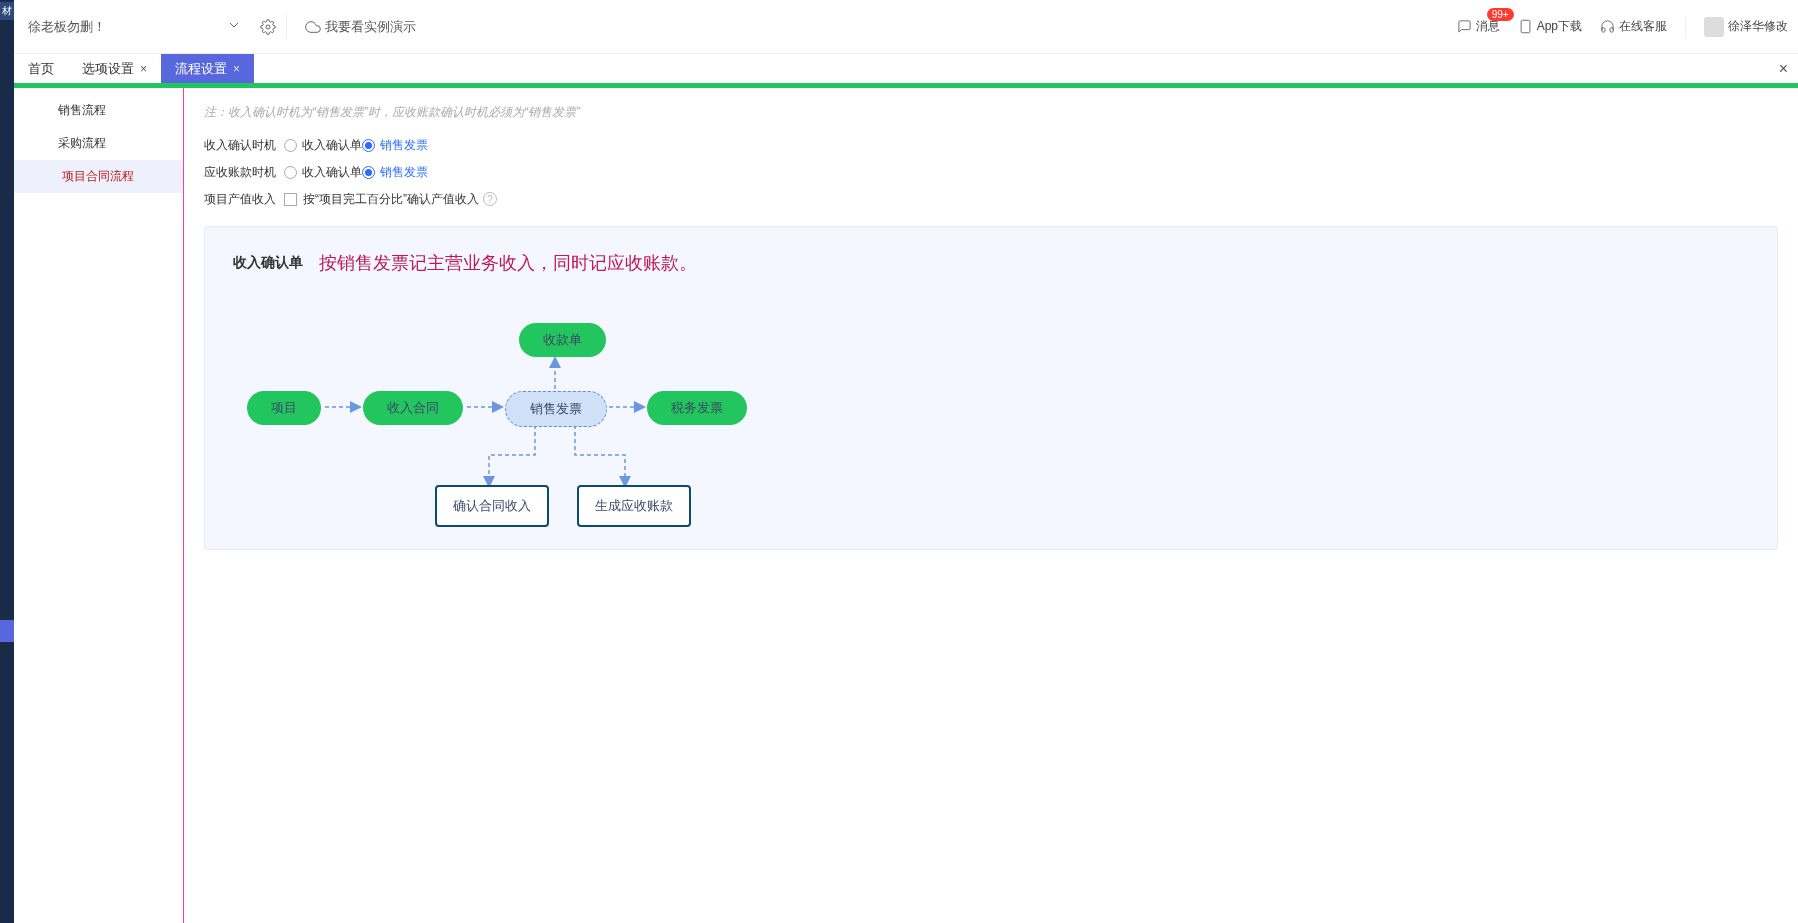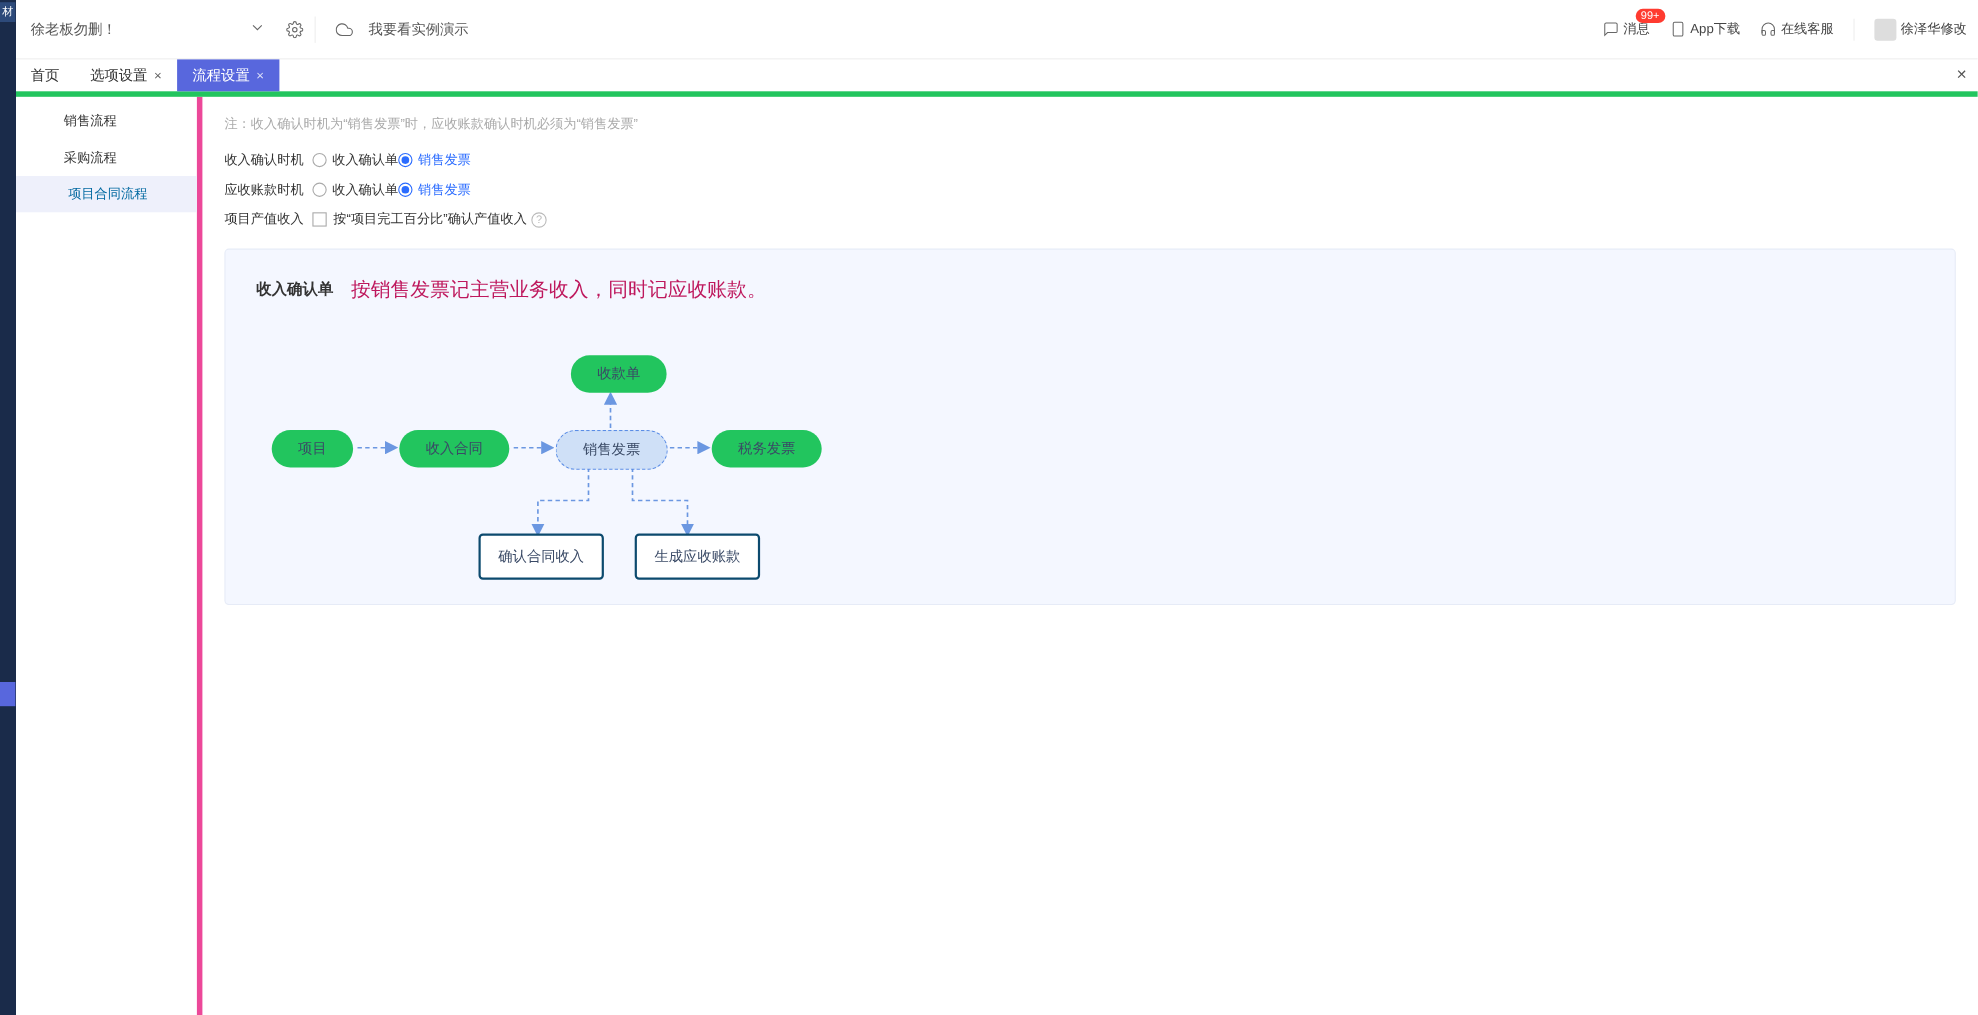--- a/index.html
+++ b/index.html
@@ -41,21 +41,21 @@
     }
     .selector {
       display: flex; align-items: center;
       gap: 6px;
       width: 230px;
       padding: 0 8px;
       color: #555;
     }
     .selector .caret { color: #5867dd; margin-left: auto; }
     .gear { color: #888; padding: 0 10px; border-right: 1px solid #eee; height: 24px; display:flex;align-items:center;}
-    .demo-link { display:flex; align-items:center; gap:14px; margin-left:18px; color:#555;}
+    .demo-link { display:flex; align-items:center; gap:4px; margin-left:18px; color:#555;}
     .top-right { margin-left:auto; display:flex; align-items:center; gap:18px; color:#444; font-size:12px;}
     .top-item { display:flex; align-items:center; gap:4px; position:relative;}
     .badge { position:absolute; top:-10px; right:-14px; background:#ff3b30; color:#fff; font-size:10px; border-radius:10px; padding:1px 5px;}
     .avatar { width:20px; height:20px; background:#ddd; border-radius:3px;}
     .tabsbar {
       margin-left: 14px;
       height: 34px;
       display:flex; align-items:stretch;
       border-bottom: 5px solid #22c55e;
       position: relative;
@@ -65,36 +65,36 @@
     .tab .close { font-size:12px; opacity:0.8;}
     .tabsbar .right-close { position:absolute; right:10px; top:50%; transform:translateY(-50%); color:#555; font-size:16px;}
 
     .body {
       margin-left:14px;
       display:flex;
       height: calc(100vh - 88px);
     }
     .sidebar {
       width: 170px;
-      border-right: 5px solid #ec4899;
+      border-right: 1px solid #ec4899;
       padding-top: 6px;
     }
     .side-item {
       padding: 8px 0 8px 44px;
       font-size: 12px;
       color:#333;
     }
-    .side-item.active { background:#eef0fb; color:#0369a1;padding-left:48px;}
+    .side-item.active { background:#eef0fb; color:#b91c1c;padding-left:48px;}
     .main {
       flex:1;
       padding: 16px 20px;
       overflow:auto;
     }
     .title { font-size:15px; font-weight:600; color:#222; margin-bottom: 14px;}
-    .note { font-size:12px; color:#aaa; margin-bottom:16px;}
+    .note { font-size:12px; color:#aaa; margin-bottom:16px;font-style:italic;}
     .form-row { display:flex; align-items:center; font-size:12px; color:#333; margin-bottom:10px;}
     .form-label { width: 80px;}
     .radio-opt { display:inline-flex; align-items:center; gap:5px;}
     .radio-opt.sel { color:#2b6cff;}
     .radio { width:13px;height:13px;border:1px solid #aaa;border-radius:50%;display:inline-flex;align-items:center;justify-content:center;}
     .radio-opt.sel .radio { border-color:#2b6cff;}
     .radio-opt.sel .radio::after{content:"";width:7px;height:7px;background:#2b6cff;border-radius:50%;}
     .chk { width:13px;height:13px;border:1px solid #aaa;display:inline-block;vertical-align:middle;margin-right:6px;}
     .help { display:inline-block;width:14px;height:14px;border:1px solid #bbb;border-radius:50%;color:#bbb;font-size:10px;text-align:center;line-height:13px;margin-left:4px;}
 

